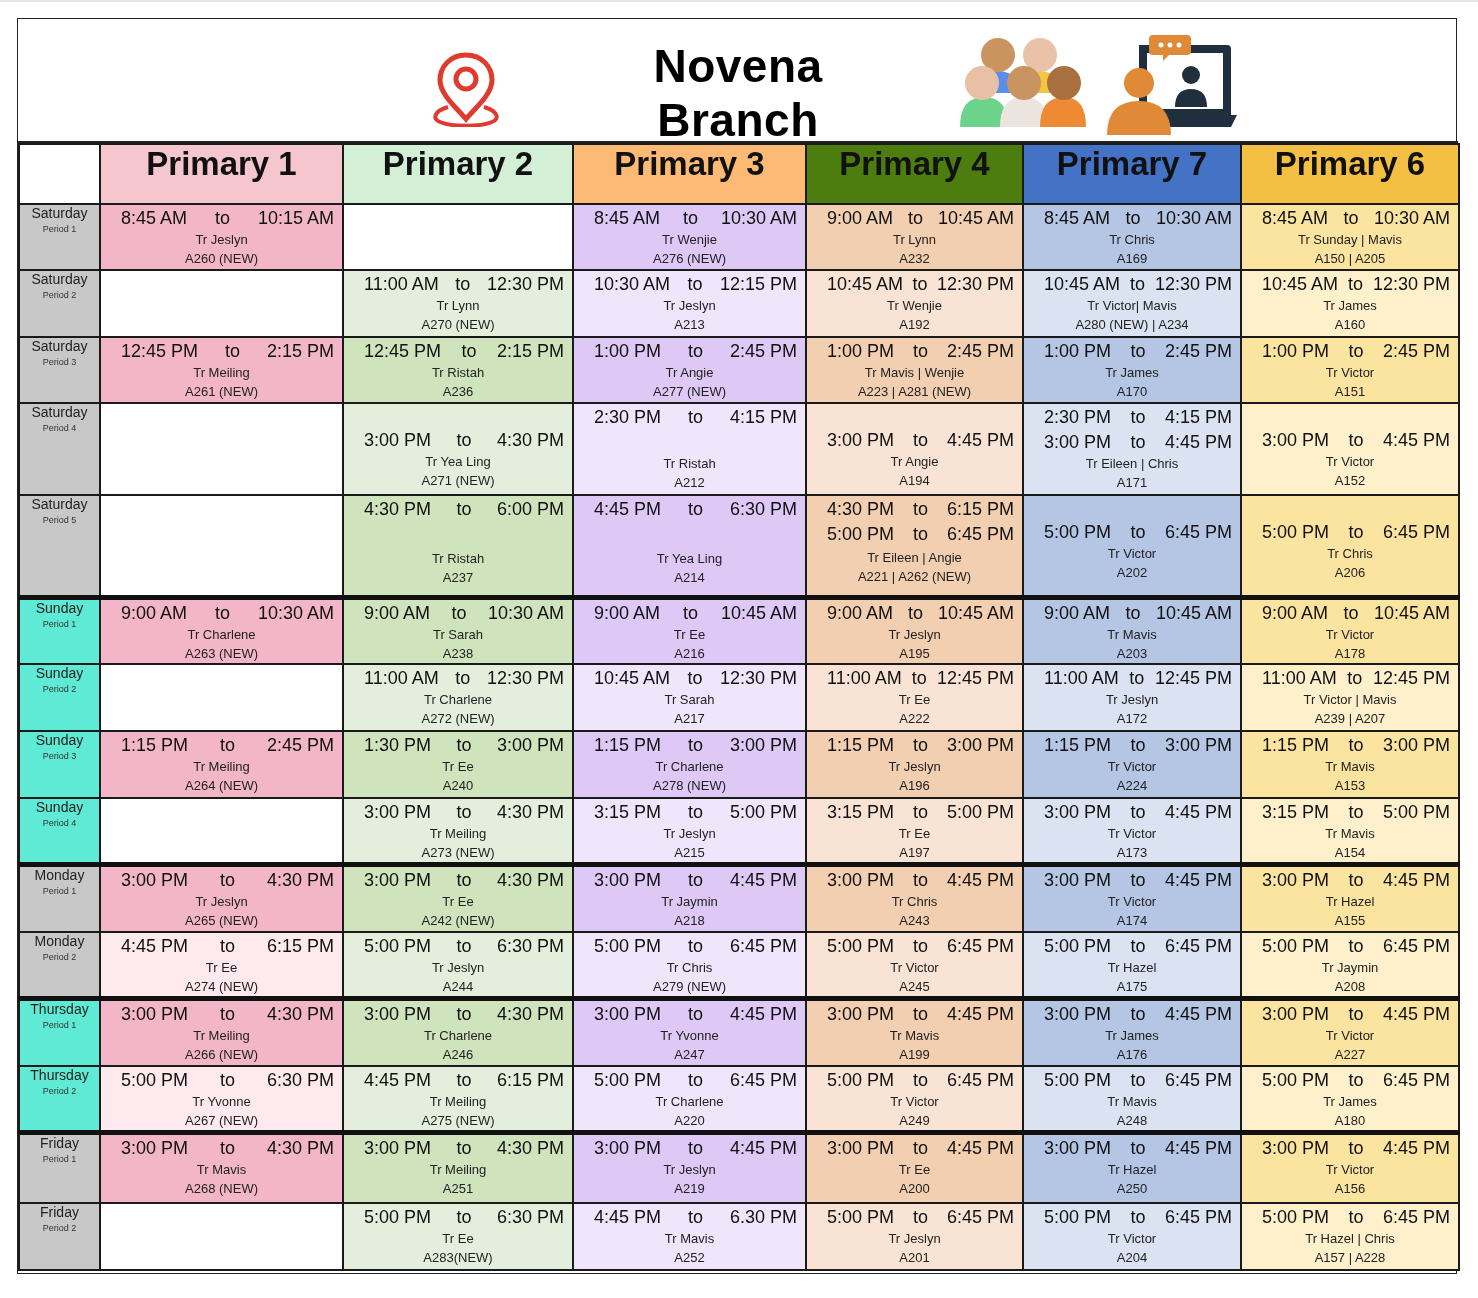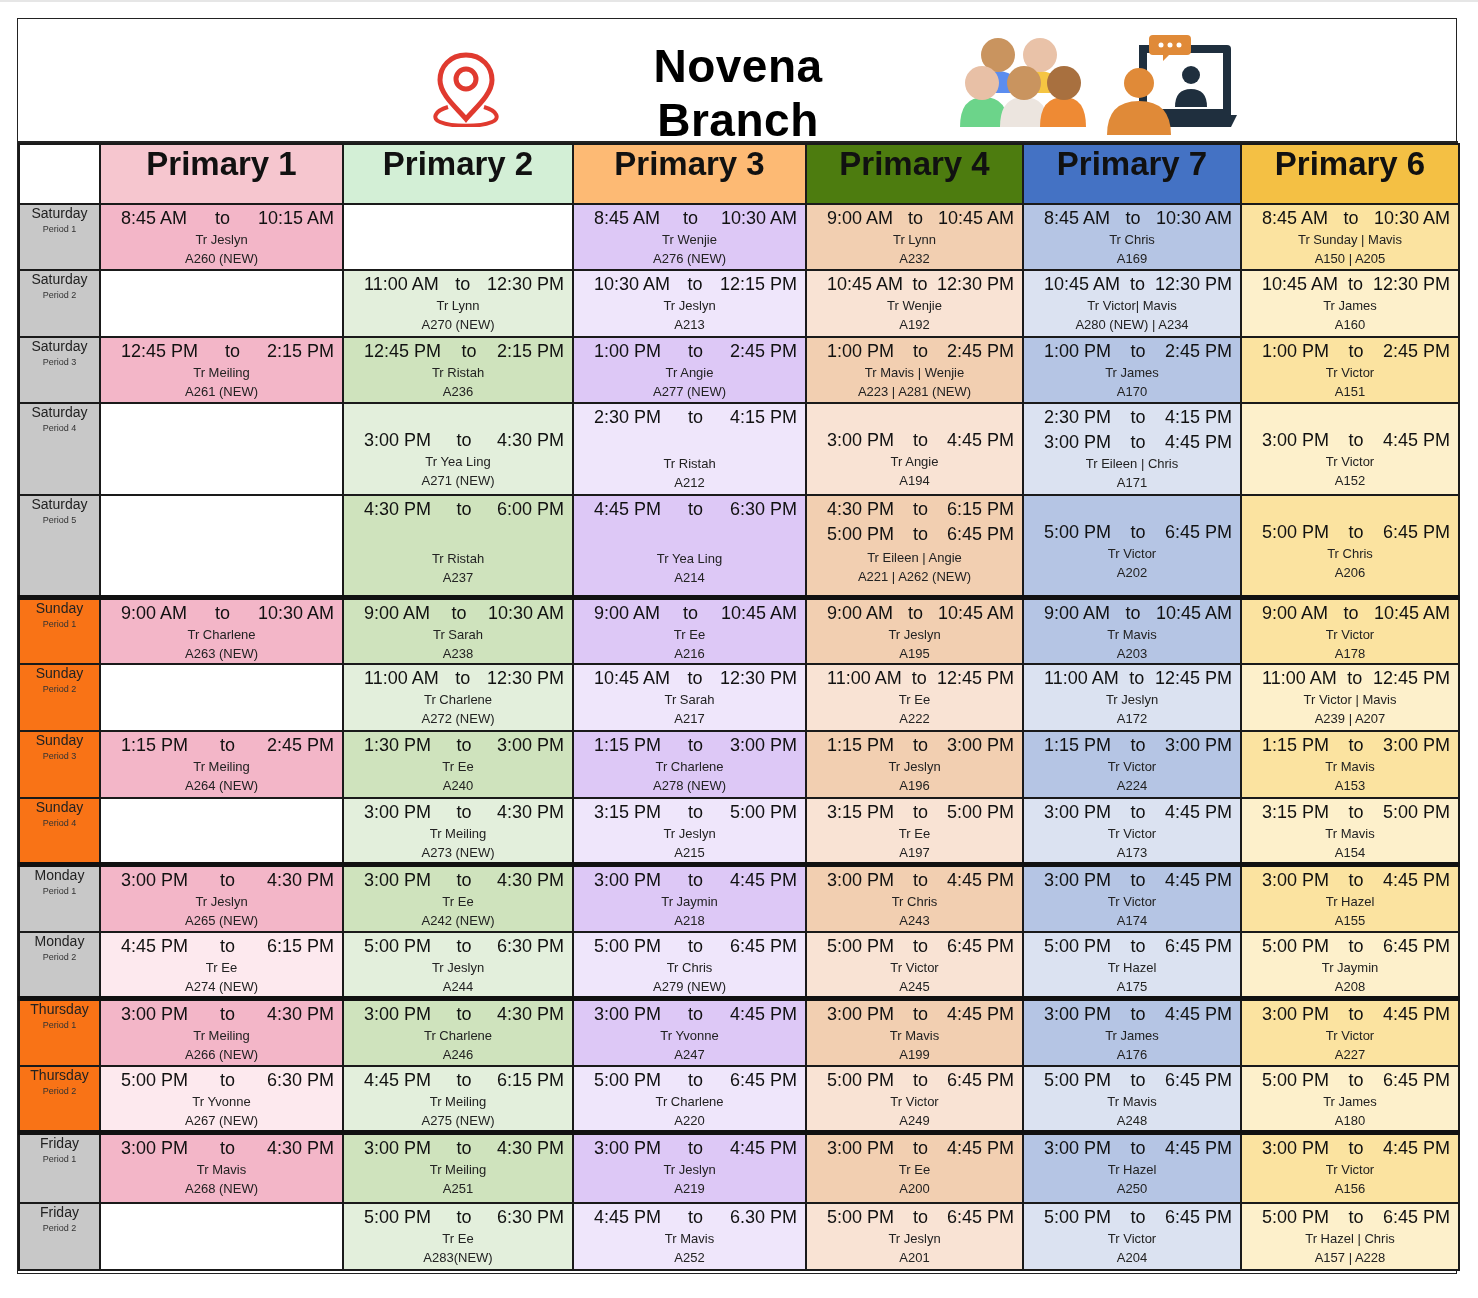--- a/index.html
+++ b/index.html
@@ -11,21 +11,21 @@
   .title { position: absolute; left: 555px; top: 20px; width: 330px; text-align: center; font-size: 46px; font-weight: bold; color: #000000; letter-spacing: 0.5px; }
   .subtitle { position: absolute; left: 545px; top: 82px; width: 350px; text-align: center; font-size: 25px; color: #111; }
   .group-icon { position: absolute; left: 940px; top: 12px; width: 130px; height: 100px; }
   .online-icon { position: absolute; left: 1085px; top: 12px; width: 135px; height: 105px; }
 
   table.grid { position: absolute; left: 0; top: 124px; border-collapse: collapse; table-layout: fixed; width: 1440px; }
   table.grid td, table.grid th { border: 2px solid #1a1a1a; padding: 0; text-align: center; vertical-align: top; overflow: hidden; }
   th.corner { background: #fff; }
   th.colhead { height: 60px; font-size: 33px; font-weight: bold; vertical-align: middle; color: #111; }
   td.rowhead { background: #c8c8c8; vertical-align: middle; margin-top: 24px; }
-  td.rowhead.light { background: #f97316; }
+  td.rowhead.light { background: #5eead4; }
   .day { font-size: 14px; color: #222; display: block; }
   .period { font-size: 9px; color: #333; display: block; margin-top: 3px; }
   .time { display: flex; justify-content: space-between; padding: 2px 8px 0 20px; font-size: 18px; line-height: 23px; color: #111; }
   .time .to { padding: 0 4px; }
   .teacher { font-size: 13px; line-height: 19px; color: #222; }
   .room { font-size: 13px; line-height: 19px; color: #222; }
   tr.sep-top td { border-top: 5px solid #111; }
 </style>
 </head>
 <body>

